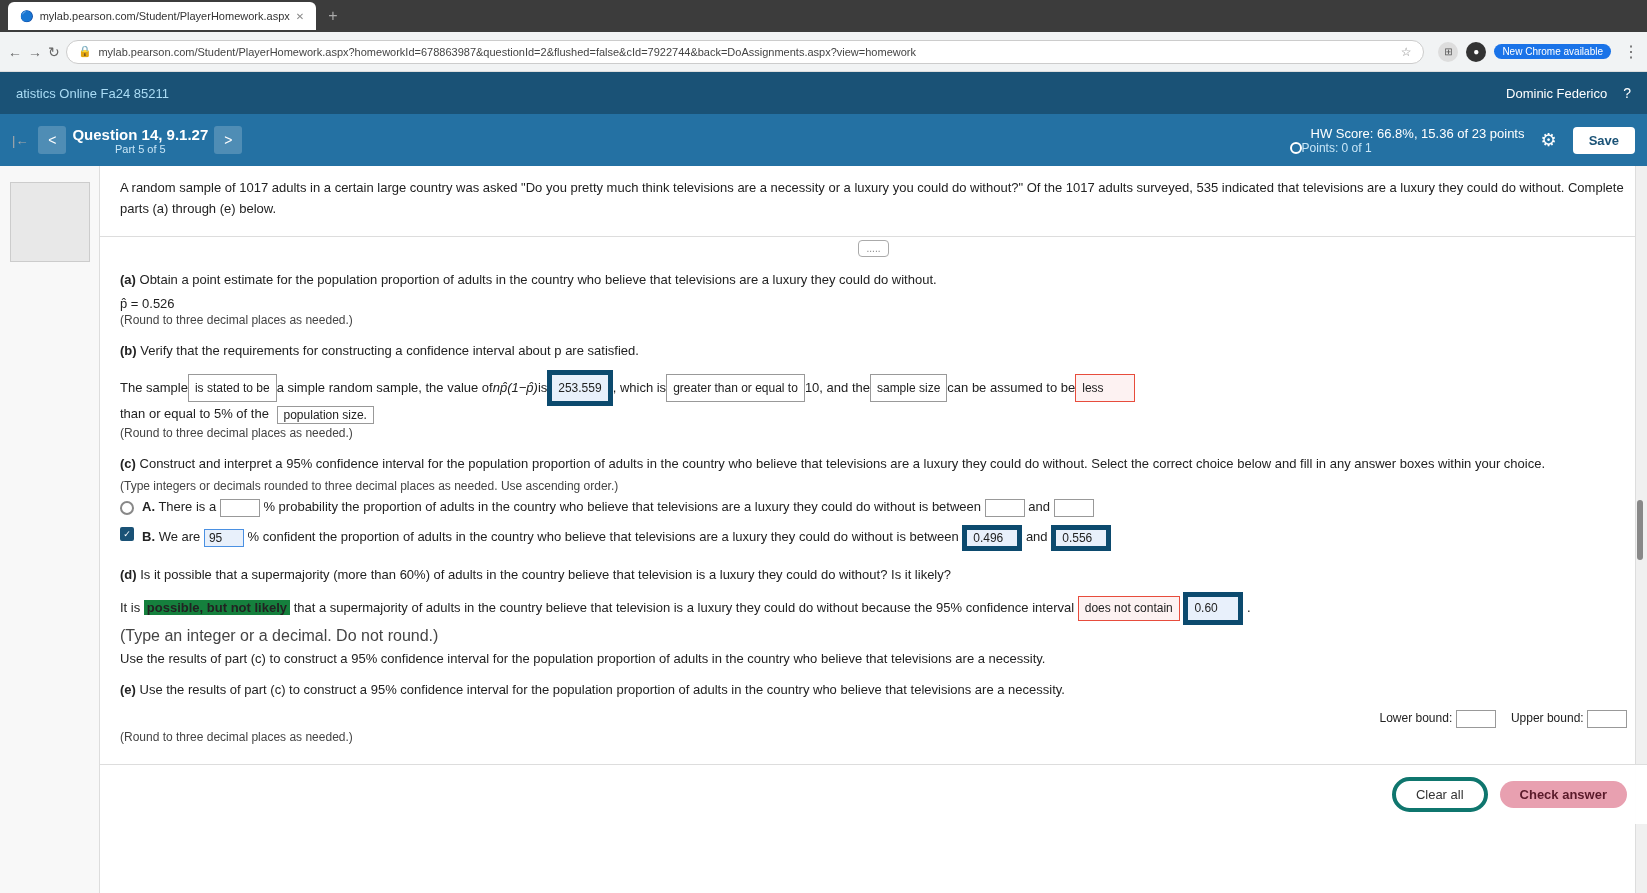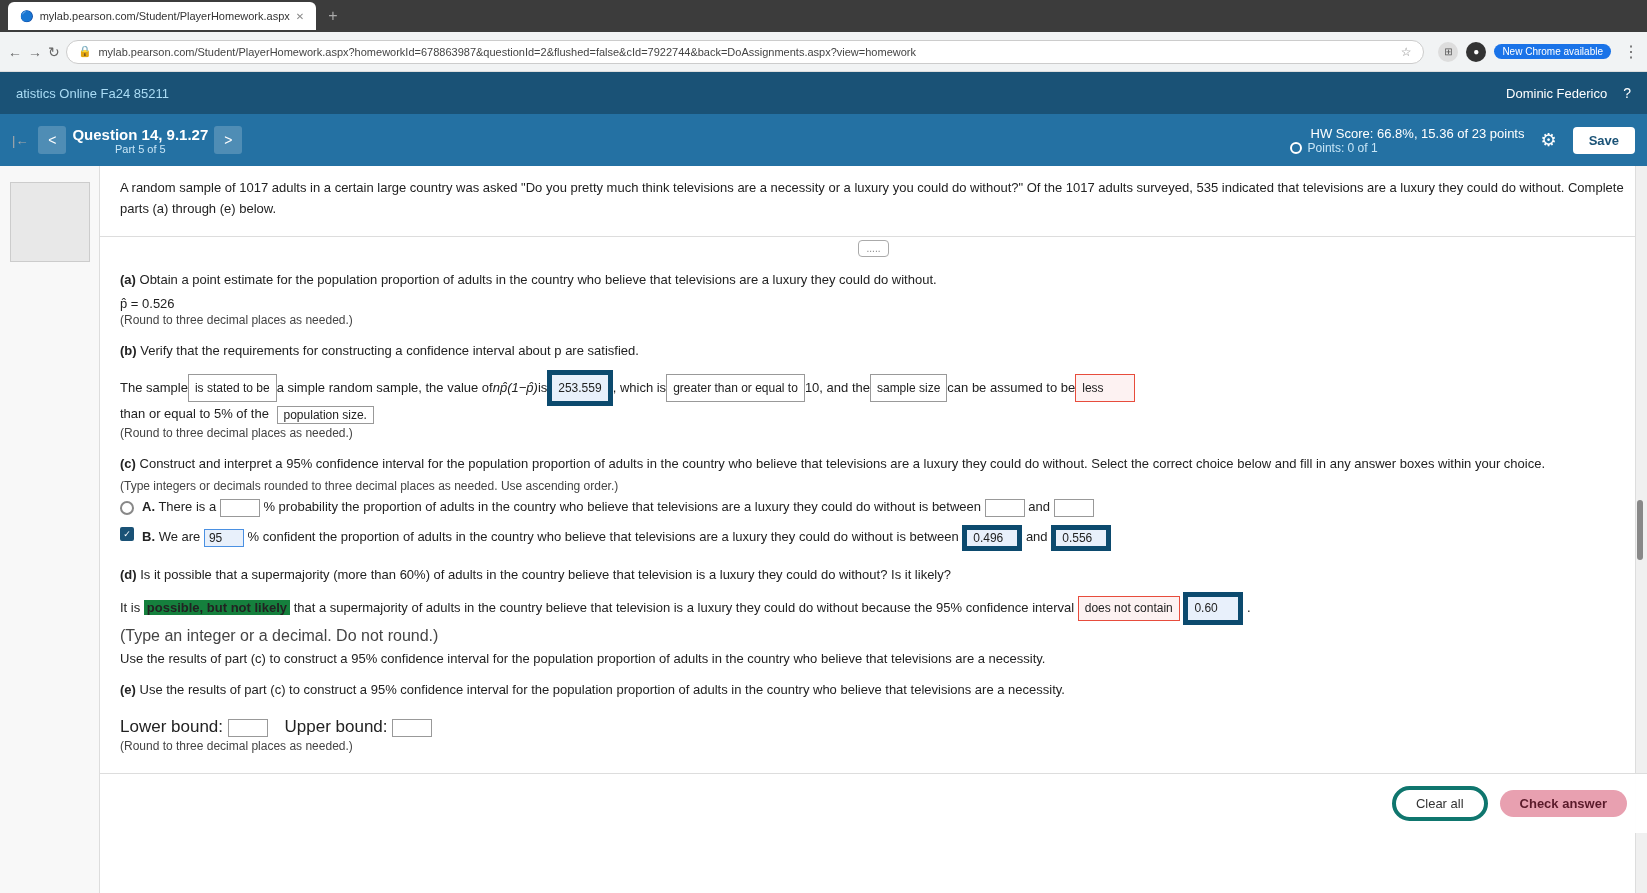--- a/index.html
+++ b/index.html
@@ -107,21 +107,21 @@
     <div class="question-info">
       <div class="question-title">Question 14, 9.1.27</div>
       <div class="question-part">Part 5 of 5</div>
     </div>
     <button class="nav-arrow">&gt;</button>
   </div>
 
   <div style="margin-left:auto;display:flex;align-items:center;gap:16px;">
     <div style="text-align:right;">
       <div style="font-size:13px;padding-left:21px;">HW Score: 66.8%, 15.36 of 23 points</div>
-      <div style="font-size:12px;color:#c8e6f7;display:flex;align-items:center;gap:6px;">
+      <div style="font-size:12px;color:#c8e6f7;display:flex;align-items:center;gap:0;">
         <span class="points-dot"></span>
         <span>Points: 0 of 1</span>
       </div>
     </div>
     <span style="color:#fff;font-size:18px;cursor:pointer;">⚙</span>
     <button class="save-btn">Save</button>
   </div>
 </div>
 
 <div class="content-area">
@@ -232,21 +232,21 @@
           </div>
           <div style="font-size:16px;color:#444;margin-top:2px;">(Type an integer or a decimal. Do not round.)</div>
           <div style="margin-top:6px;font-size:13px;">Use the results of part (c) to construct a 95% confidence interval for the population proportion of adults in the country who believe that televisions are a necessity.</div>
         </div>
 
         <div style="margin-top:14px;">
           <p class="p-text">
             <strong>(e)</strong>
             <span>Use the results of part (c) to construct a 95% confidence interval for the population proportion of adults in the country who believe that televisions are a necessity.</span>
           </p>
-          <div style="margin-top:16px;font-size:17px;">
+          <div style="margin-top:9px;font-size:12px;text-align:right;">
             <span>Lower bound:</span>
             <span class="small-input"></span>
             <span style="margin-left:12px;">Upper bound:</span>
             <span class="small-input"></span>
           </div>
           <div style="font-size:12px;color:#444;margin-top:2px;">(Round to three decimal places as needed.)</div>
         </div>
 
       </div>
 

